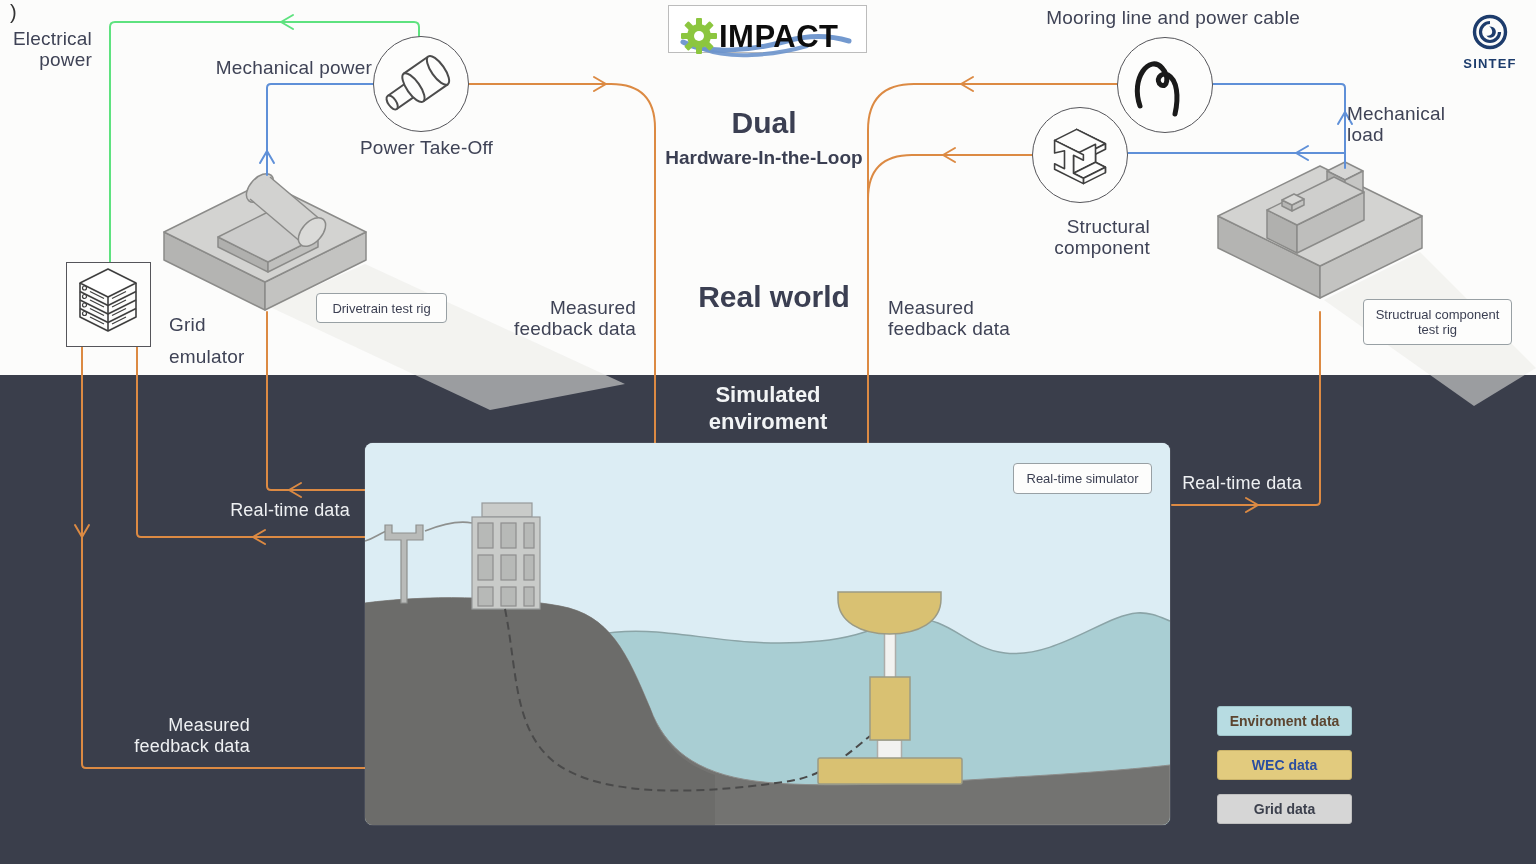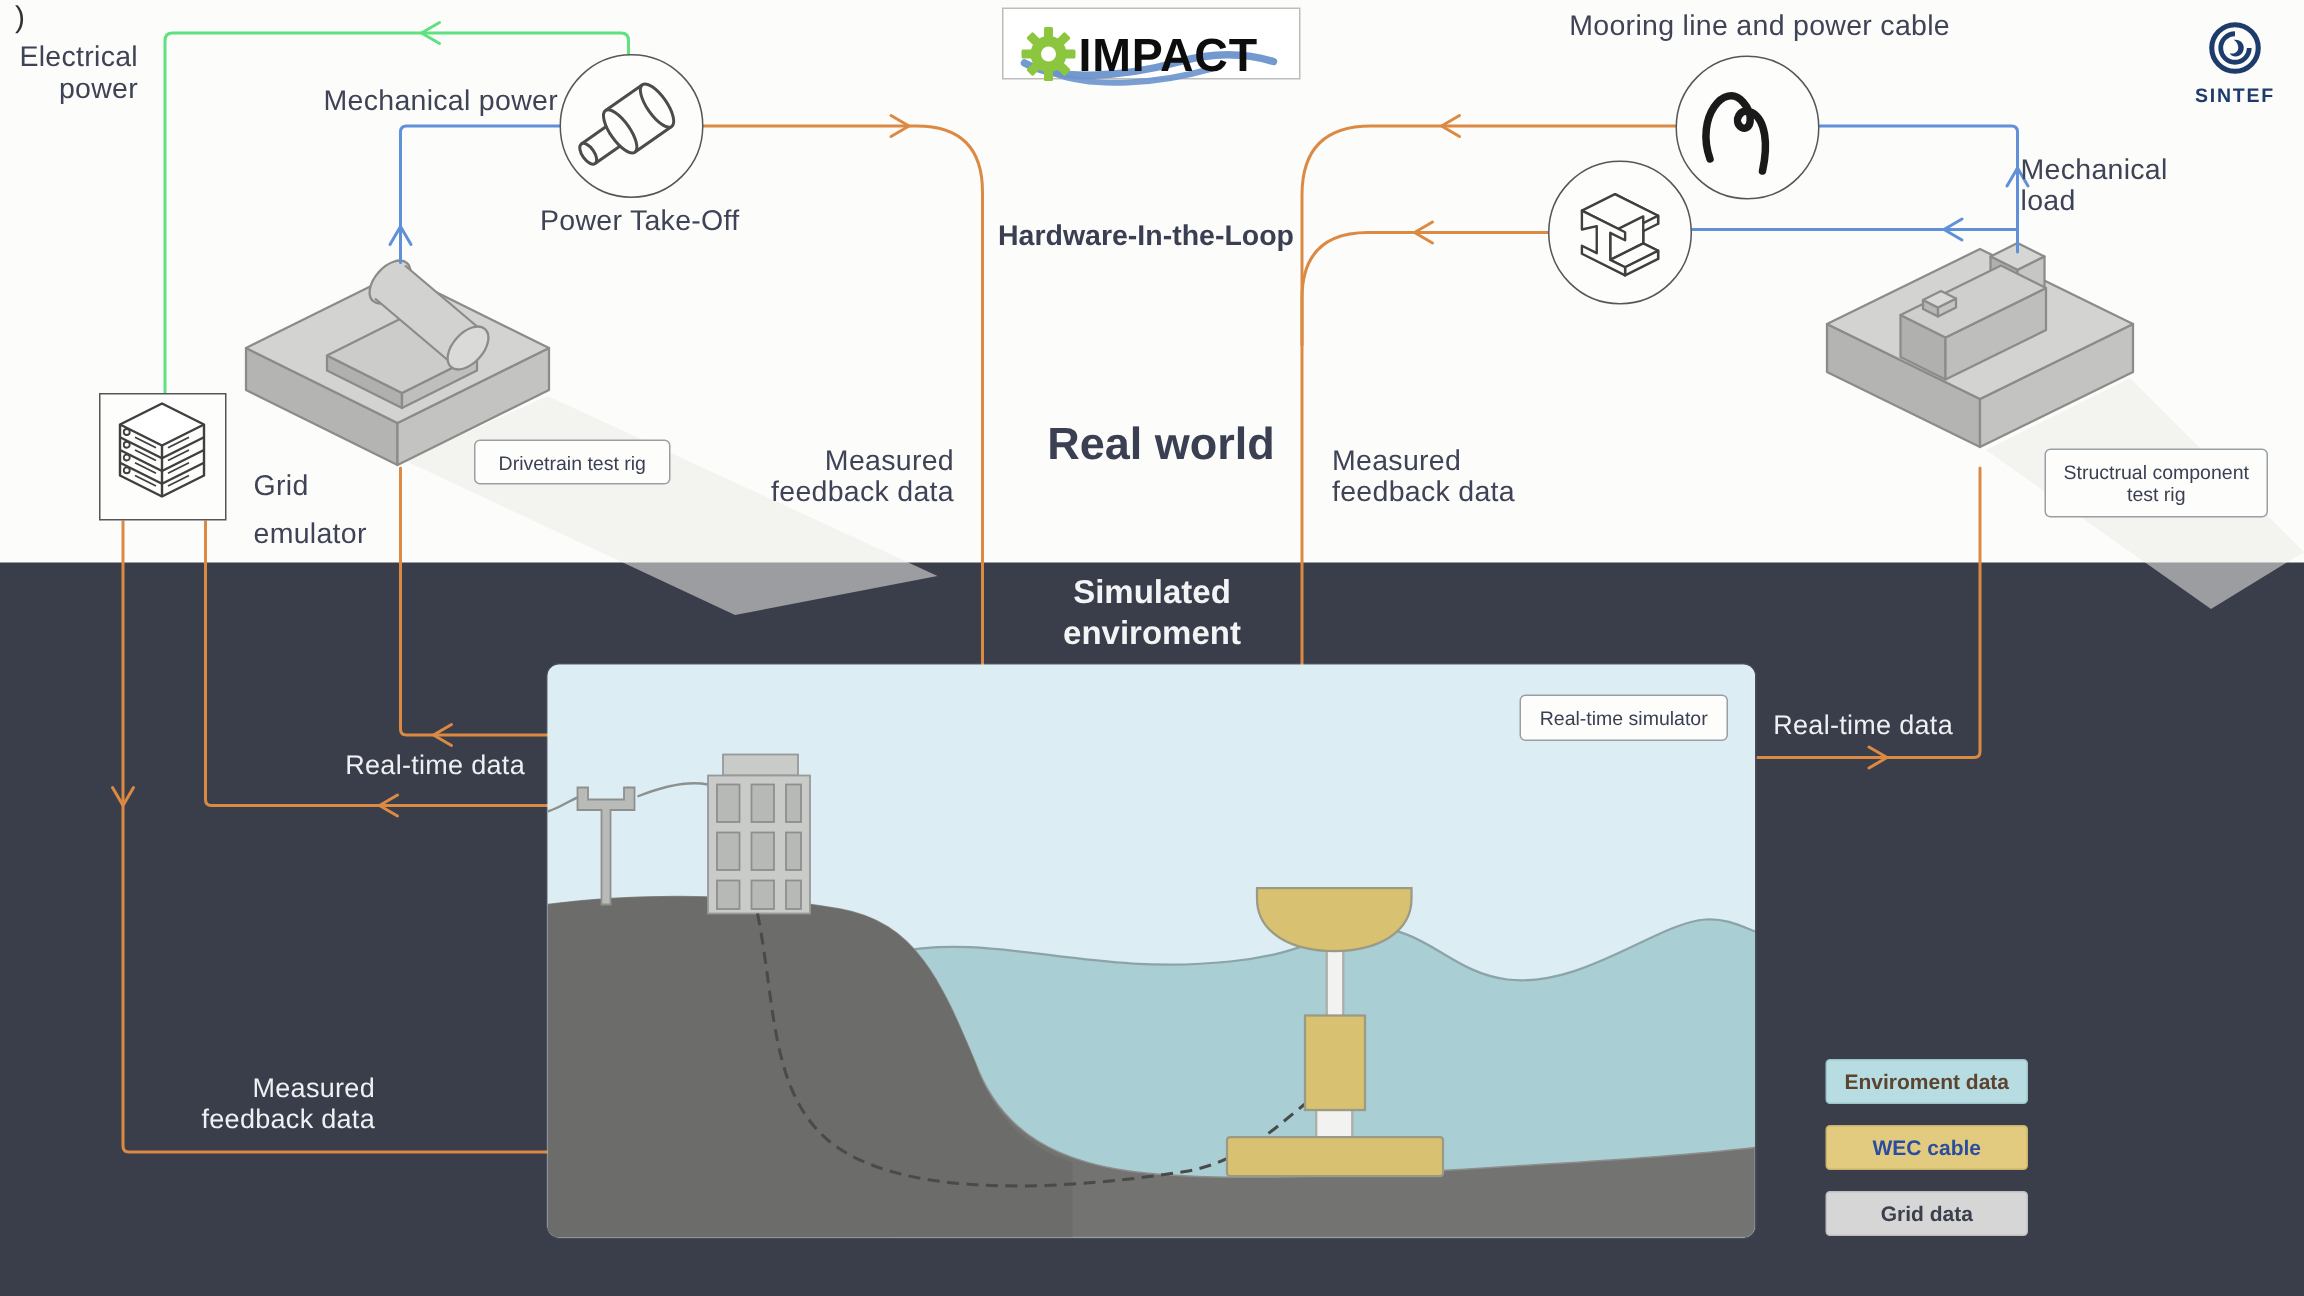--- a/index.html
+++ b/index.html
@@ -89,22 +89,24 @@
 
   <div class="lbl" style="left:10px;top:2px;font-size:20px;color:#333;z-index:3">)</div>
 
   <div class="lbl right" style="left:8px;top:28px;width:84px;z-index:3">Electrical power</div>
   <div class="lbl center" style="left:196px;top:57px;width:176px;z-index:3">Mechanical power</div>
   <div class="lbl center" style="left:349px;top:137px;width:144px;z-index:4">Power Take-Off</div>
   <div class="lbl" style="left:169px;top:309px;width:95px;line-height:32px;z-index:3">Grid emulator</div>
   <div class="lbl right" style="left:498px;top:297px;width:138px;z-index:3">Measured feedback data</div>
   <div class="lbl center" style="left:1030px;top:7px;width:270px;z-index:3">Mooring line and power cable</div>
   <div class="lbl" style="left:1347px;top:103px;width:118px;z-index:3">Mechanical load</div>
+  <div class="lbl center" style="left:1010px;top:216px;width:140px;z-index:3">Structural component</div>
   <div class="lbl" style="left:888px;top:297px;width:145px;z-index:3">Measured feedback data</div>
 
+  <div class="heading" style="left:664px;top:106px;width:200px;font-size:30px;z-index:3">Dual</div>
   <div class="heading" style="left:639px;top:147px;width:250px;font-size:19px;z-index:3">Hardware-In-the-Loop</div>
   <div class="heading" style="left:664px;top:280px;width:220px;font-size:30px;z-index:3">Real world</div>
   <div class="heading white" style="left:693px;top:381px;width:150px;font-size:22px;line-height:27px;color:#f2f4f5;z-index:3">Simulated enviroment</div>
 
   <div id="impact-box" style="z-index:3">
     <svg class="abs" style="left:8px;top:8px" width="180" height="50" viewBox="0 0 180 50">
       <path d="M6,28 C28,40 70,38 110,27 C135,20 155,22 172,27" stroke="#6b93cc" stroke-width="5" fill="none" stroke-linecap="round" opacity=".95"></path>
       <path d="M26,35 C52,45 95,42 130,32" stroke="#6b93cc" stroke-width="4" fill="none" stroke-linecap="round" opacity=".9"></path>
       <g fill="#8cc63f">
         <circle cx="22" cy="22" r="12"></circle>
@@ -271,16 +273,16 @@
       </g>
     </svg>
   </div>
   <div class="tag" style="left:1013px;top:463px;width:137px;height:29px;z-index:4">Real-time simulator</div>
 
   <div class="lbl white center" style="left:1172px;top:473px;width:130px;font-size:18px;z-index:3">Real-time data</div>
   <div class="lbl white center" style="left:215px;top:500px;width:135px;font-size:18px;z-index:3">Real-time data</div>
   <div class="lbl white center" style="left:100px;top:715px;width:150px;font-size:18px;z-index:3">Measured feedback data</div>
 
   <div class="legend-item" style="top:706px;background:#b7dce2;color:#5c4530;border:1px solid #9fc4ca;z-index:3">Enviroment data</div>
-  <div class="legend-item" style="top:750px;background:#e2cb7e;color:#2a4da0;border:1px solid #c9b26a;z-index:3">WEC cable</div>
+  <div class="legend-item" style="top:750px;background:#e2cb7e;color:#2a4da0;border:1px solid #c9b26a;z-index:3">WEC data</div>
   <div class="legend-item" style="top:794px;background:#d6d6d6;color:#3c404d;border:1px solid #bfbfbf;z-index:3">Grid data</div>
 
 </div>
 
 </body></html>

